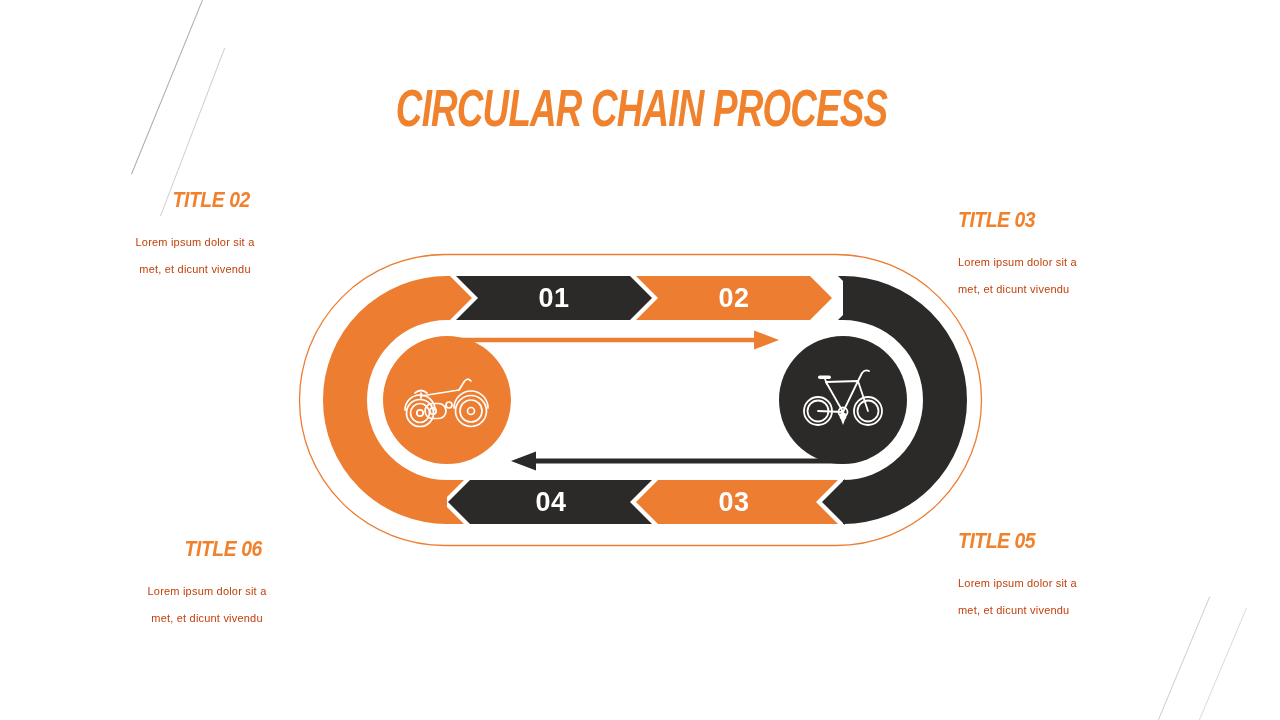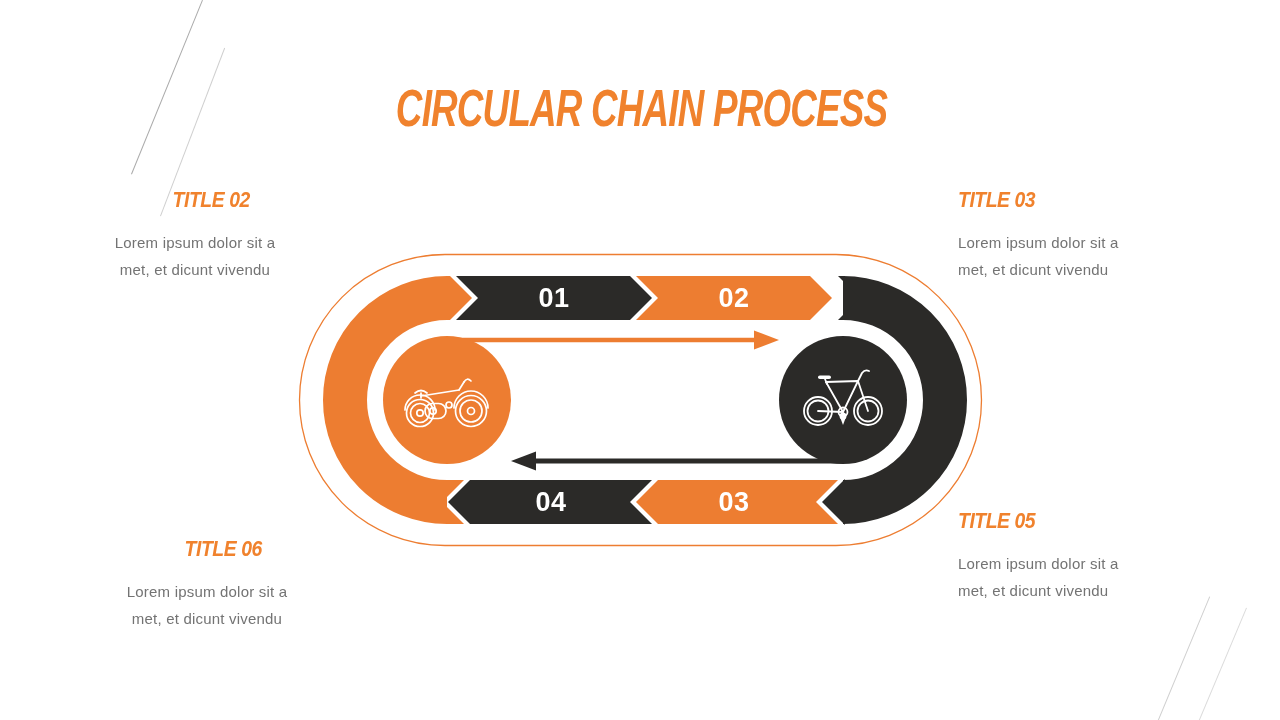--- a/index.html
+++ b/index.html
@@ -18,25 +18,25 @@
     letter-spacing:-1px; transform:scaleX(0.80) scaleY(1.12); transform-origin:648px 50%;
     white-space:nowrap;
   }
 
   .callout { position:absolute; width:270px; }
   .callout .label {
     color:#F0822D; font-size:22px; line-height:24px; font-weight:bold; font-style:italic;
     letter-spacing:-0.5px; margin-bottom:17px; white-space:nowrap;
   }
   .callout .line {
-    color:#737373; font-size:15px; line-height:27px; letter-spacing:0.2px; white-space:nowrap;
+    color:#c2410c; font-size:11px; line-height:27px; letter-spacing:0.2px; white-space:nowrap;
   }
   .callout.align-right { text-align:center; }
   .callout.align-right .label { transform:scaleX(0.88); transform-origin:100% 50%; }
-  .callout.align-left  { text-align:left; }
+  .callout.align-left  { text-align:left;margin-top:20px; }
   .callout.align-left .label { transform:scaleX(0.88); transform-origin:0 50%; }
 
   .co-tl { left:60px;  top:188px; }
   .co-tr { left:958px; top:188px; }
   .co-bl { left:72px;  top:537px; }
   .co-br { left:958px; top:509px; }
 
   .diagram-svg { position:absolute; left:288px; top:245px; }
 
   .step-num {

